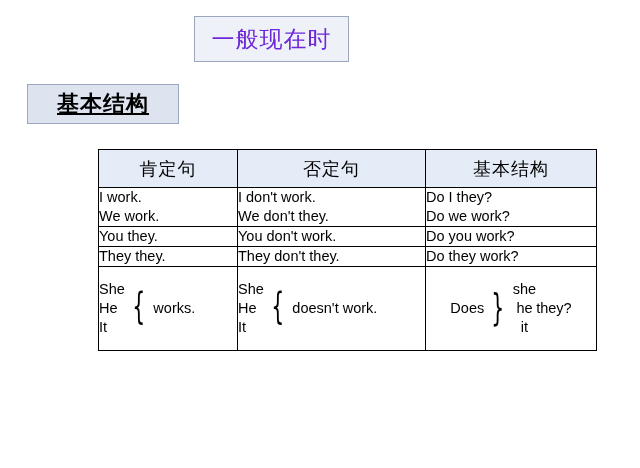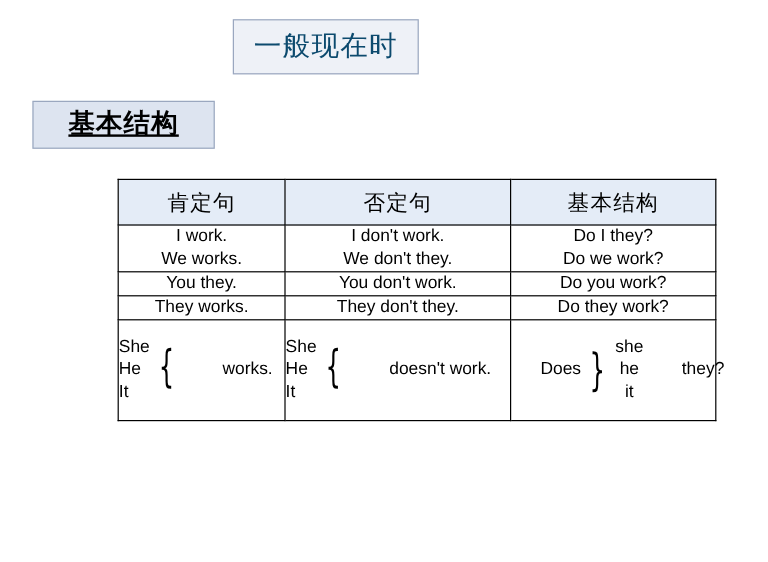--- a/index.html
+++ b/index.html
@@ -31,21 +31,21 @@
     background: #eef1f7;
     display: flex;
     align-items: center;
     justify-content: center;
     box-sizing: border-box;
   }
   .title-text {
     font-family: "DejaVu Sans", sans-serif;
     font-size: 23px;
     letter-spacing: 1px;
-    color: #0c4a6e;
+    color: #6d28d9;
     line-height: 1;
   }
   
   .subtitle-box {
     position: absolute;
     left: 27px;
     top: 84px;
     width: 152px;
     height: 40px;
     border: 1px solid #9aa7bf;
@@ -94,21 +94,21 @@
   .col2 { width: 188px; }
   .col3 { width: 171px; }
 
   .cell {
     padding: 5px 7px 6px 7px;
     font-family: "Liberation Sans", sans-serif;
     font-size: 14.5px;
     line-height: 19px;
     color: #000000;
   }
-  .cell .line { white-space: nowrap; text-align: center; }
+  .cell .line { white-space: nowrap; }
 
   
   .brace-cell {
     padding: 5px 7px 7px 7px;
     height: 84px;
   }
   .brace-wrap {
     display: flex;
     align-items: center;
     font-family: "Liberation Sans", sans-serif;
@@ -126,21 +126,20 @@
     margin: 0 3px 0 2px;
     transform: scaleX(0.55);
     display: inline-block;
     color: #000000;
   }
   .brace-right {
     transform: scaleX(0.55) rotate(180deg);
   }
   .verbpart {
     white-space: nowrap;
-    margin-left: 32px;
   }
   
   .q-wrap {
     display: flex;
     align-items: center;
     justify-content: center;
     font-family: "Liberation Sans", sans-serif;
     font-size: 14.5px;
     line-height: 19px;
   }
@@ -173,21 +172,21 @@
       <tr>
         <th>肯定句</th>
         <th>否定句</th>
         <th>基本结构</th>
       </tr>
     </thead>
     <tbody>
       <tr>
         <td class="cell">
           <div class="line">I work.</div>
-          <div class="line">We works.</div>
+          <div class="line">We work.</div>
         </td>
         <td class="cell">
           <div class="line">I don't work.</div>
           <div class="line">We don't they.</div>
         </td>
         <td class="cell">
           <div class="line">Do I they?</div>
           <div class="line">Do we work?</div>
         </td>
       </tr>
@@ -197,21 +196,21 @@
         </td>
         <td class="cell">
           <div class="line">You don't work.</div>
         </td>
         <td class="cell">
           <div class="line">Do you work?</div>
         </td>
       </tr>
       <tr>
         <td class="cell">
-          <div class="line">They works.</div>
+          <div class="line">They they.</div>
         </td>
         <td class="cell">
           <div class="line">They don't they.</div>
         </td>
         <td class="cell">
           <div class="line">Do they work?</div>
         </td>
       </tr>
       <tr>
         <td class="brace-cell">

